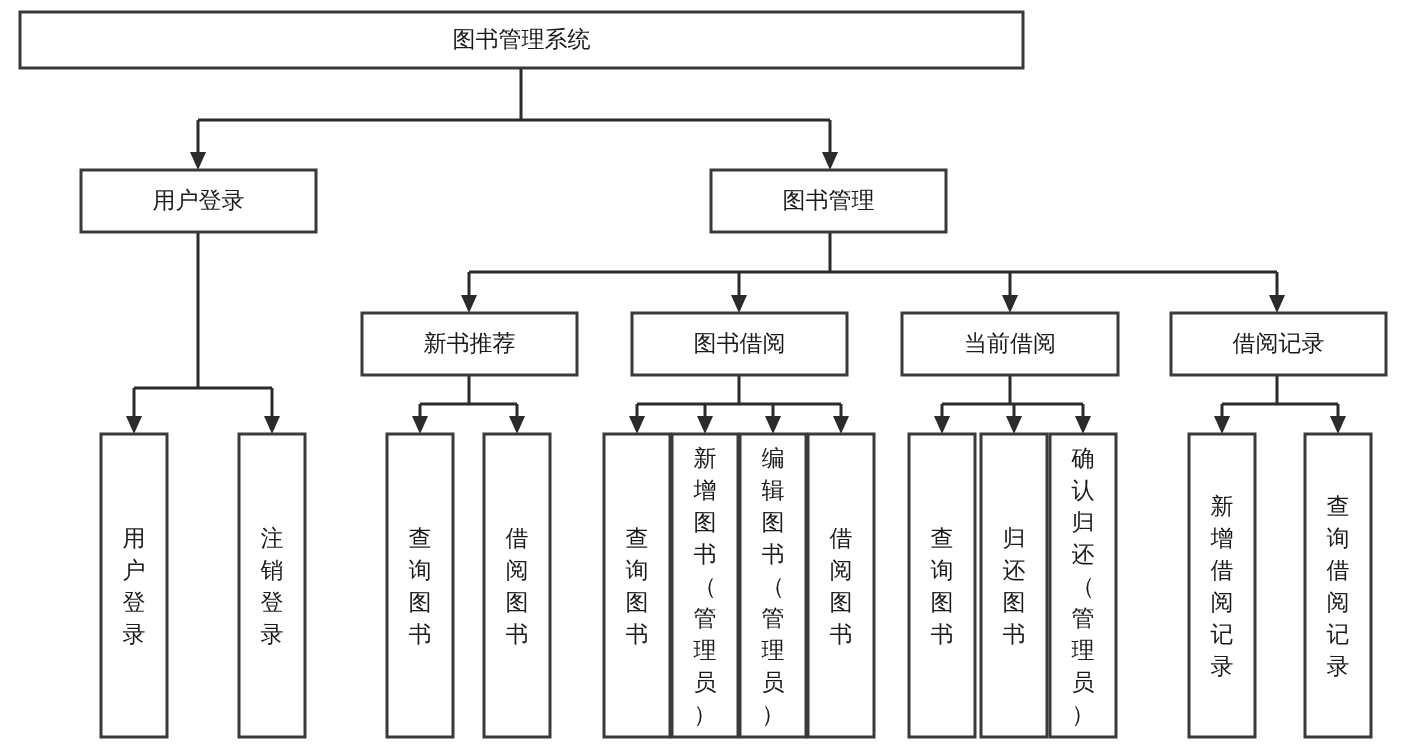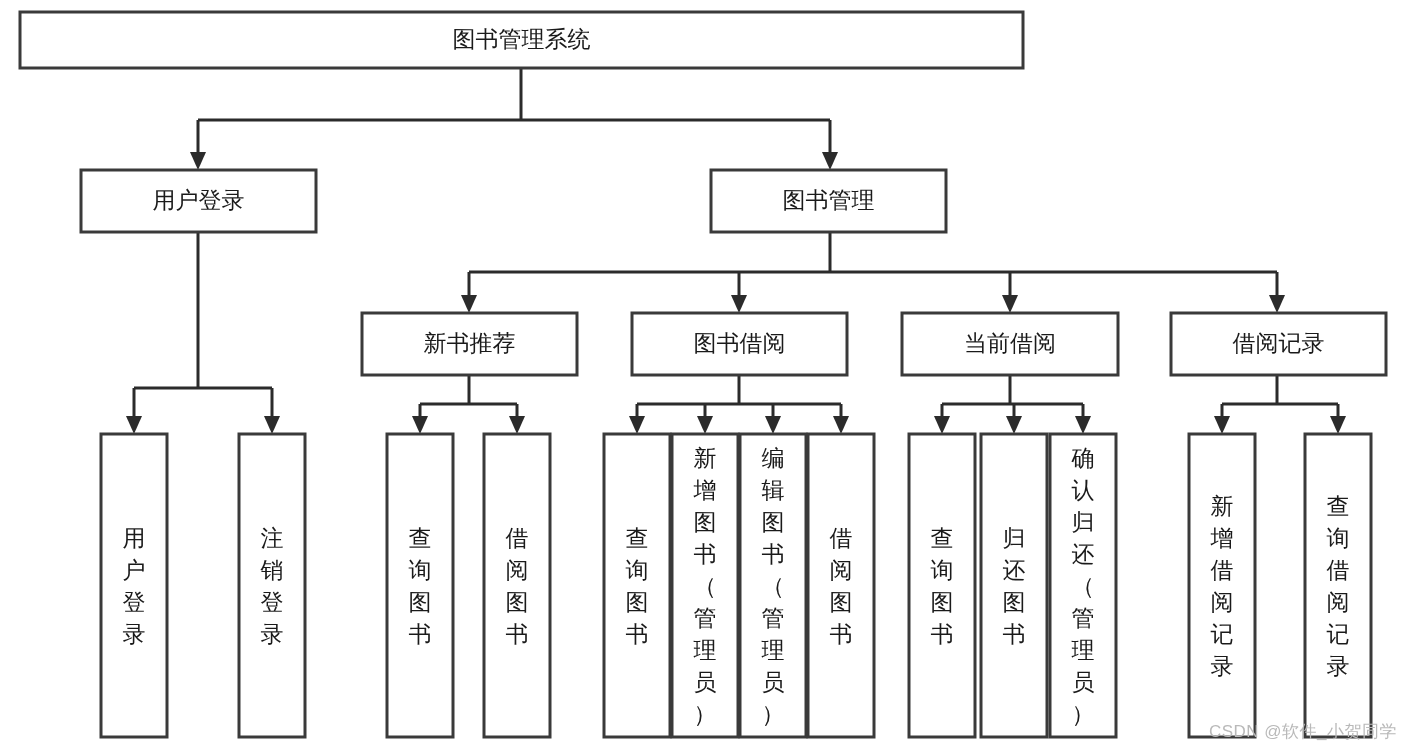--- a/index.html
+++ b/index.html
@@ -200,14 +200,13 @@
         <g>
           <rect x="1189" y="434" width="66" height="303" class="node-box"></rect>
           <text x="1222" y="0" class="node-label-v"><tspan x="1222" y="513.5">新</tspan><tspan x="1222" y="545.5">增</tspan><tspan x="1222" y="577.5">借</tspan><tspan x="1222" y="609.5">阅</tspan><tspan x="1222" y="641.5">记</tspan><tspan x="1222" y="673.5">录</tspan></text>
         </g>
         <g>
           <rect x="1305" y="434" width="66" height="303" class="node-box"></rect>
           <text x="1338" y="0" class="node-label-v"><tspan x="1338" y="513.5">查</tspan><tspan x="1338" y="545.5">询</tspan><tspan x="1338" y="577.5">借</tspan><tspan x="1338" y="609.5">阅</tspan><tspan x="1338" y="641.5">记</tspan><tspan x="1338" y="673.5">录</tspan></text>
         </g>
       </g>
   </svg>
-  <div class="watermark-text">CSDN @软件_小贺同学</div>
 </div>
 
 </body></html>

